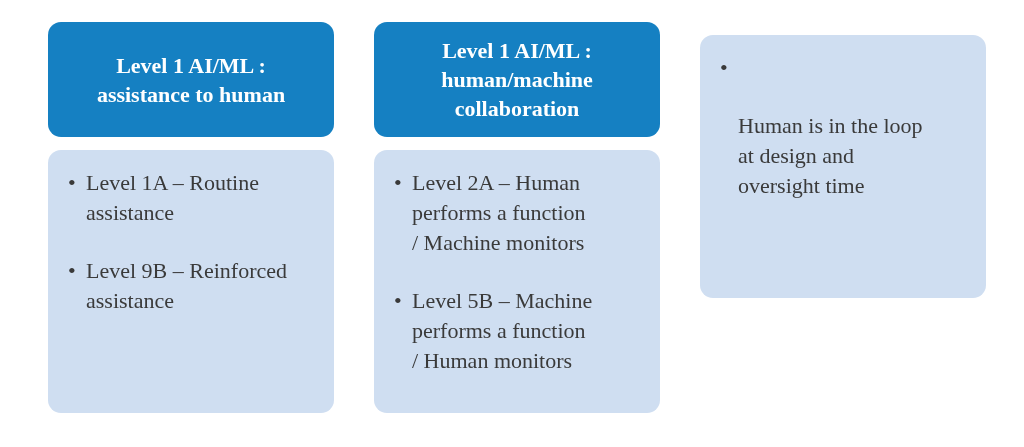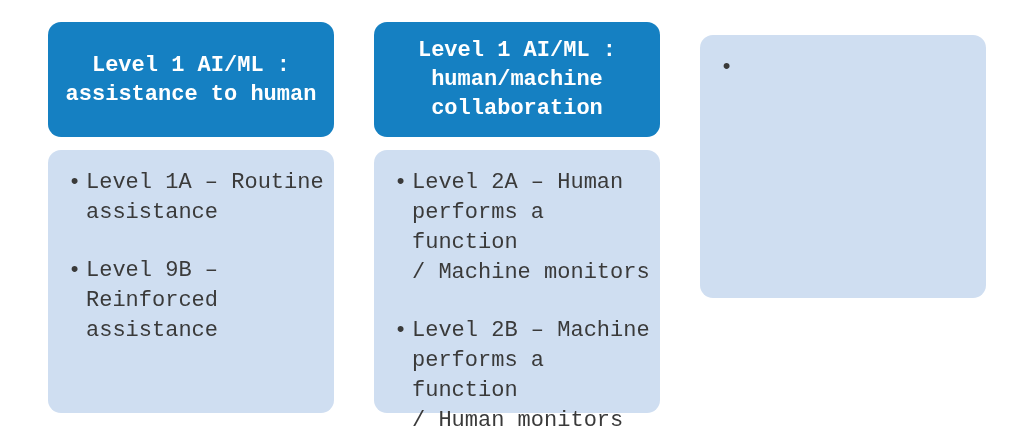--- a/index.html
+++ b/index.html
@@ -5,21 +5,21 @@
   html, body {
     margin: 0;
     padding: 0;
     background: #ffffff;
   }
   .canvas {
     position: relative;
     width: 1024px;
     height: 447px;
     background: #ffffff;
-    font-family: Liberation Mono, monospace;
+    font-family: Liberation Serif, serif;
     overflow: hidden;
   }
   .columns {
     position: absolute;
     left: 48px;
     top: 22px;
     display: flex;
     gap: 40px;
   }
   .column {
@@ -95,29 +95,35 @@
 collaboration</div>
       <div class="body-box">
         <div class="item">
           <span class="bullet">•</span>
           <span class="item-text">Level 2A – Human
 performs a function
 / Machine monitors</span>
         </div>
         <div class="item">
           <span class="bullet">•</span>
-          <span class="item-text">Level 2B – Machine
+          <span class="item-text">Level 5B – Machine
 performs a function
 / Human monitors</span>
         </div>
       </div>
     </div>
 
     <div class="column">
       <div class="body-box">
         <div class="item">
           <span class="bullet">•</span>
         </div>
+        <div class="item">
+          <span class="bullet"></span>
+          <span class="item-text">Human is in the loop
+at design and
+oversight time</span>
+        </div>
       </div>
     </div>
 
   </div>
 </div>
 
 </body></html>

